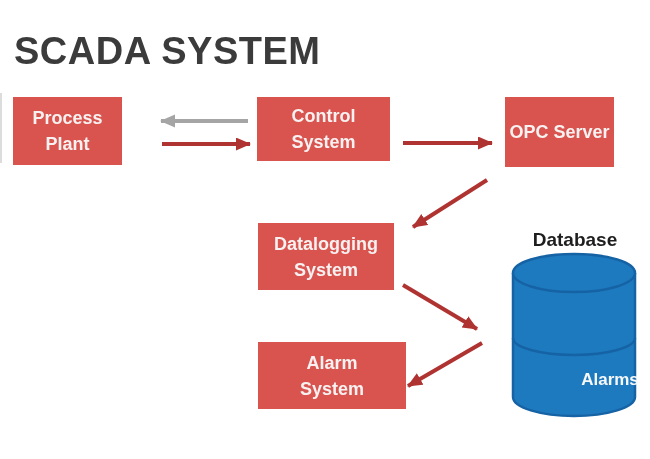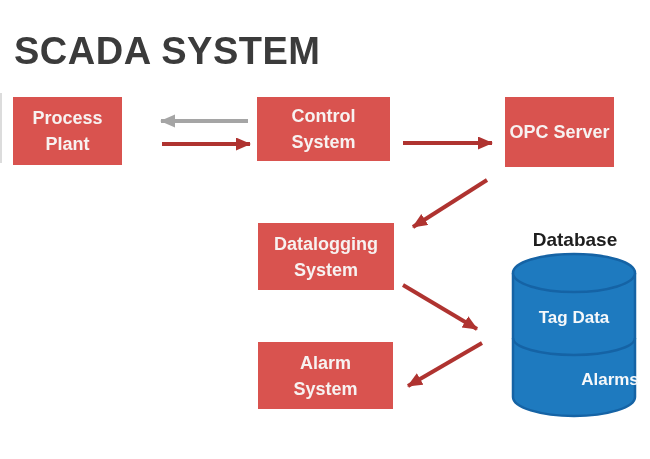--- a/index.html
+++ b/index.html
@@ -30,21 +30,21 @@
     text-align:center;
     font-size:18px;
     font-weight:700;
     line-height:26px;
     white-space:pre-line;
   }
   .node-process   {left:13px;  top:97px;  width:109px; height:68px;}
   .node-control   {left:257px; top:97px;  width:133px; height:64px;}
   .node-opc       {left:505px; top:97px;  width:109px; height:70px;}
   .node-datalog   {left:258px; top:223px; width:136px; height:67px;}
-  .node-alarm     {left:258px; top:342px; width:135px; height:67px;}
+  .node-alarm     {left:258px; top:342px; width:148px; height:67px;}
   .arrows{
     position:absolute;left:0;top:0;width:650px;height:459px;
     pointer-events:none;
   }
   .db-svg{
     position:absolute;left:505px;top:248px;width:140px;height:176px;
   }
   .db-title{
     position:absolute;left:505px;top:222px;width:140px;
     text-align:center;
@@ -103,16 +103,15 @@
 
   <svg class="db-svg" viewBox="0 0 140 176" xmlns="http://www.w3.org/2000/svg">
 
     <path d="M 8 25 L 8 149 A 61 19 0 0 0 130 149 L 130 25" fill="#1e7abf" stroke="#1563a5" stroke-width="2.5" stroke-linejoin="round"></path>
 
     <path d="M 8 90 A 61 17 0 0 0 130 90" fill="none" stroke="#1563a5" stroke-width="2.5"></path>
 
     <ellipse cx="69" cy="25" rx="61" ry="19" fill="#1e7abf" stroke="#1563a5" stroke-width="2.5"></ellipse>
   </svg>
 
-  <div class="db-section db-section-tag">Tag Data</div>
   <div class="db-section db-section-alarms">Alarms</div>
 
 </div>
 
 </body></html>

